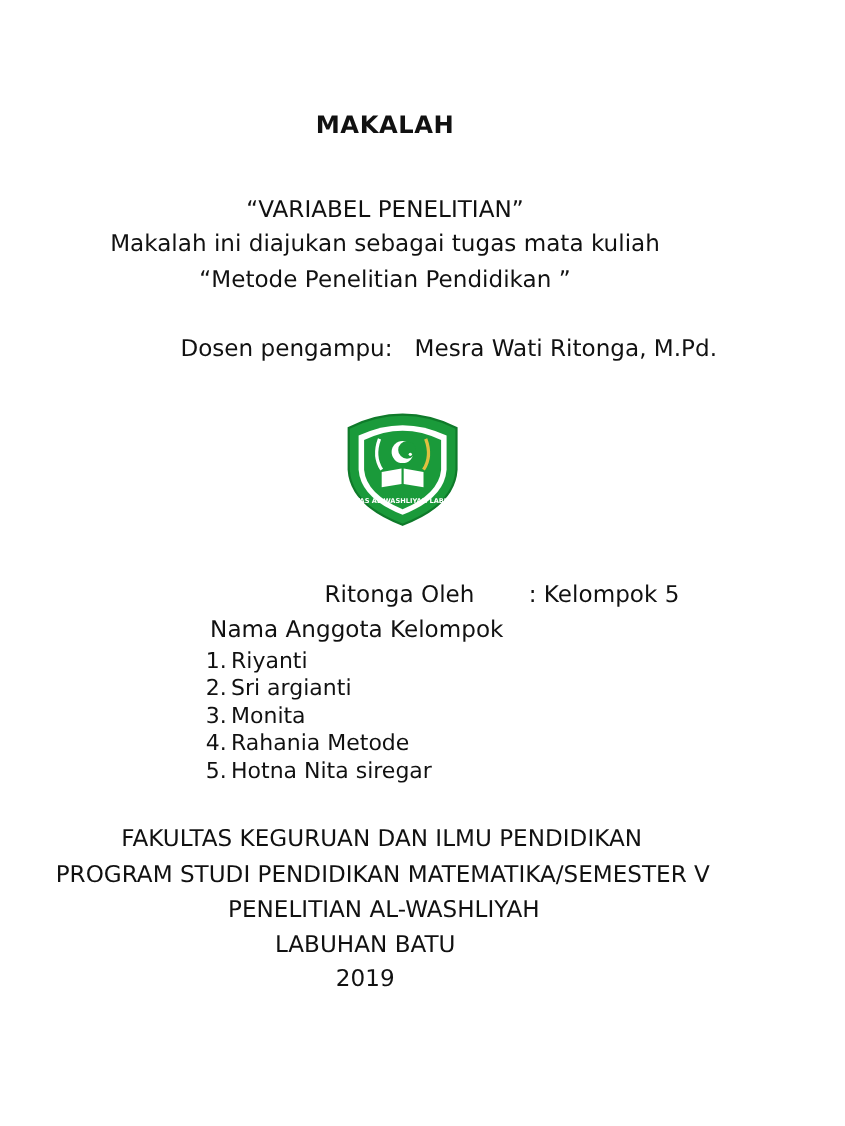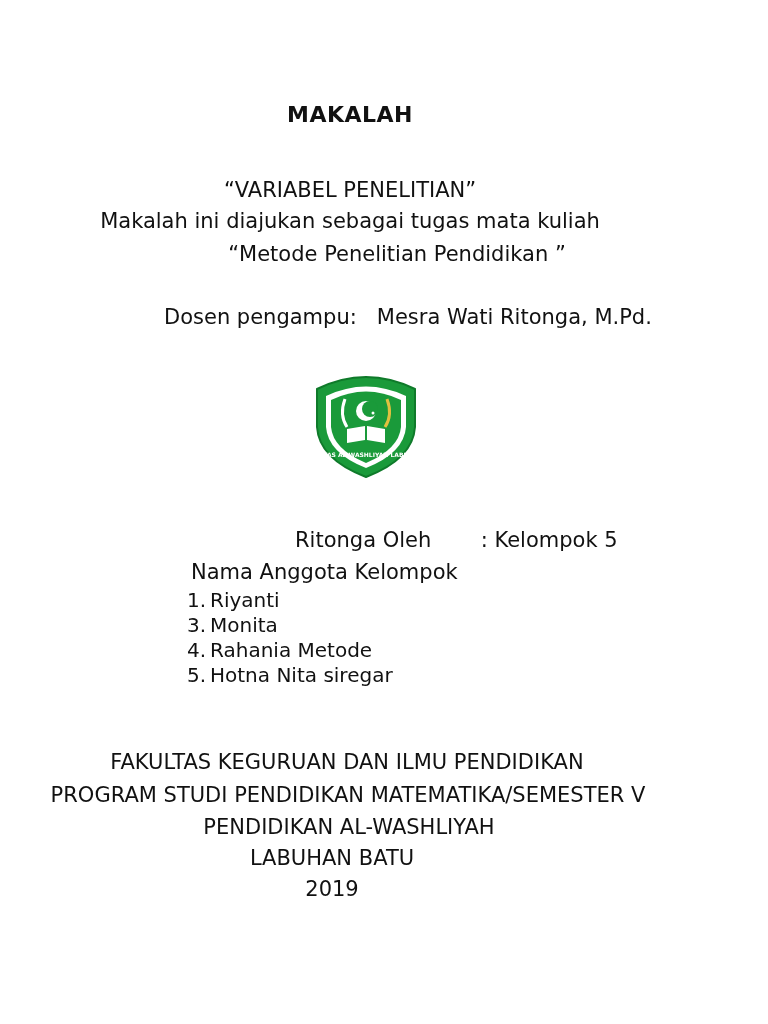--- a/index.html
+++ b/index.html
@@ -16,21 +16,21 @@
   .list .num { display:inline-block; width:23px; }
 </style>
 </head>
 <body>
 
 <div>
   <div class="abs center title">MAKALAH</div>
 
   <div class="abs center t15" style="top:178px;">“VARIABEL PENELITIAN”</div>
   <div class="abs center t15 b" style="top:209px;">Makalah ini diajukan sebagai tugas mata kuliah</div>
-  <div class="abs center t15 b" style="top:242px;margin-left:47px;">“Metode Penelitian Pendidikan ”</div>
+  <div class="abs center t15 b" style="top:242px;">“Metode Penelitian Pendidikan ”</div>
 
   <div class="abs t15 b" style="left:164px; top:305px;">
     <span>Dosen pengampu:</span>&nbsp;&nbsp;
     <span>Mesra Wati Ritonga, M.Pd.</span>
   </div>
 
   <div class="abs logo">
     <svg width="114" height="108" viewBox="0 0 114 108">
       <path d="M8 18 Q57 -6 106 18 L106 56 Q104 88 57 106 Q10 88 8 56 Z" fill="#1a9a3a" stroke="#0f7a2a" stroke-width="2"></path>
       <path d="M17 25 Q57 6 97 25 L97 56 Q95 82 57 97 Q19 82 17 56 Z" fill="#ffffff"></path>
@@ -49,23 +49,24 @@
   <div class="abs t15" style="left:295px; top:528px;">
     <span>Ritonga Oleh</span>
     <span style="display:inline-block; width:36px;"></span>
     <span>: Kelompok 5</span>
   </div>
 
   <div class="abs t15 b" style="left:191px; top:560px;">Nama Anggota Kelompok</div>
 
   <div class="abs list">
     <div><span class="num">1.</span><span>Riyanti</span></div>
+    <div><span class="num">2.</span><span>Sri argianti</span></div>
     <div><span class="num">3.</span><span>Monita</span></div>
     <div><span class="num">4.</span><span>Rahania Metode</span></div>
     <div><span class="num">5.</span><span>Hotna Nita siregar</span></div>
   </div>
 
   <div class="abs center t15" style="top:750px; left:-3px;">FAKULTAS KEGURUAN DAN ILMU PENDIDIKAN</div>
   <div class="abs center t15" style="top:783px; left:-2px;">PROGRAM STUDI PENDIDIKAN MATEMATIKA/SEMESTER V</div>
-  <div class="abs center t15" style="top:815px; left:-1px;">PENDIDIKAN AL-WASHLIYAH</div>
+  <div class="abs center t15" style="top:815px; left:-1px;">PENELITIAN AL-WASHLIYAH</div>
   <div class="abs center t15" style="top:846px; left:-18px;">LABUHAN BATU</div>
   <div class="abs center t15" style="top:877px; left:-18px;">2019</div>
 </div>
 
 </body></html>

